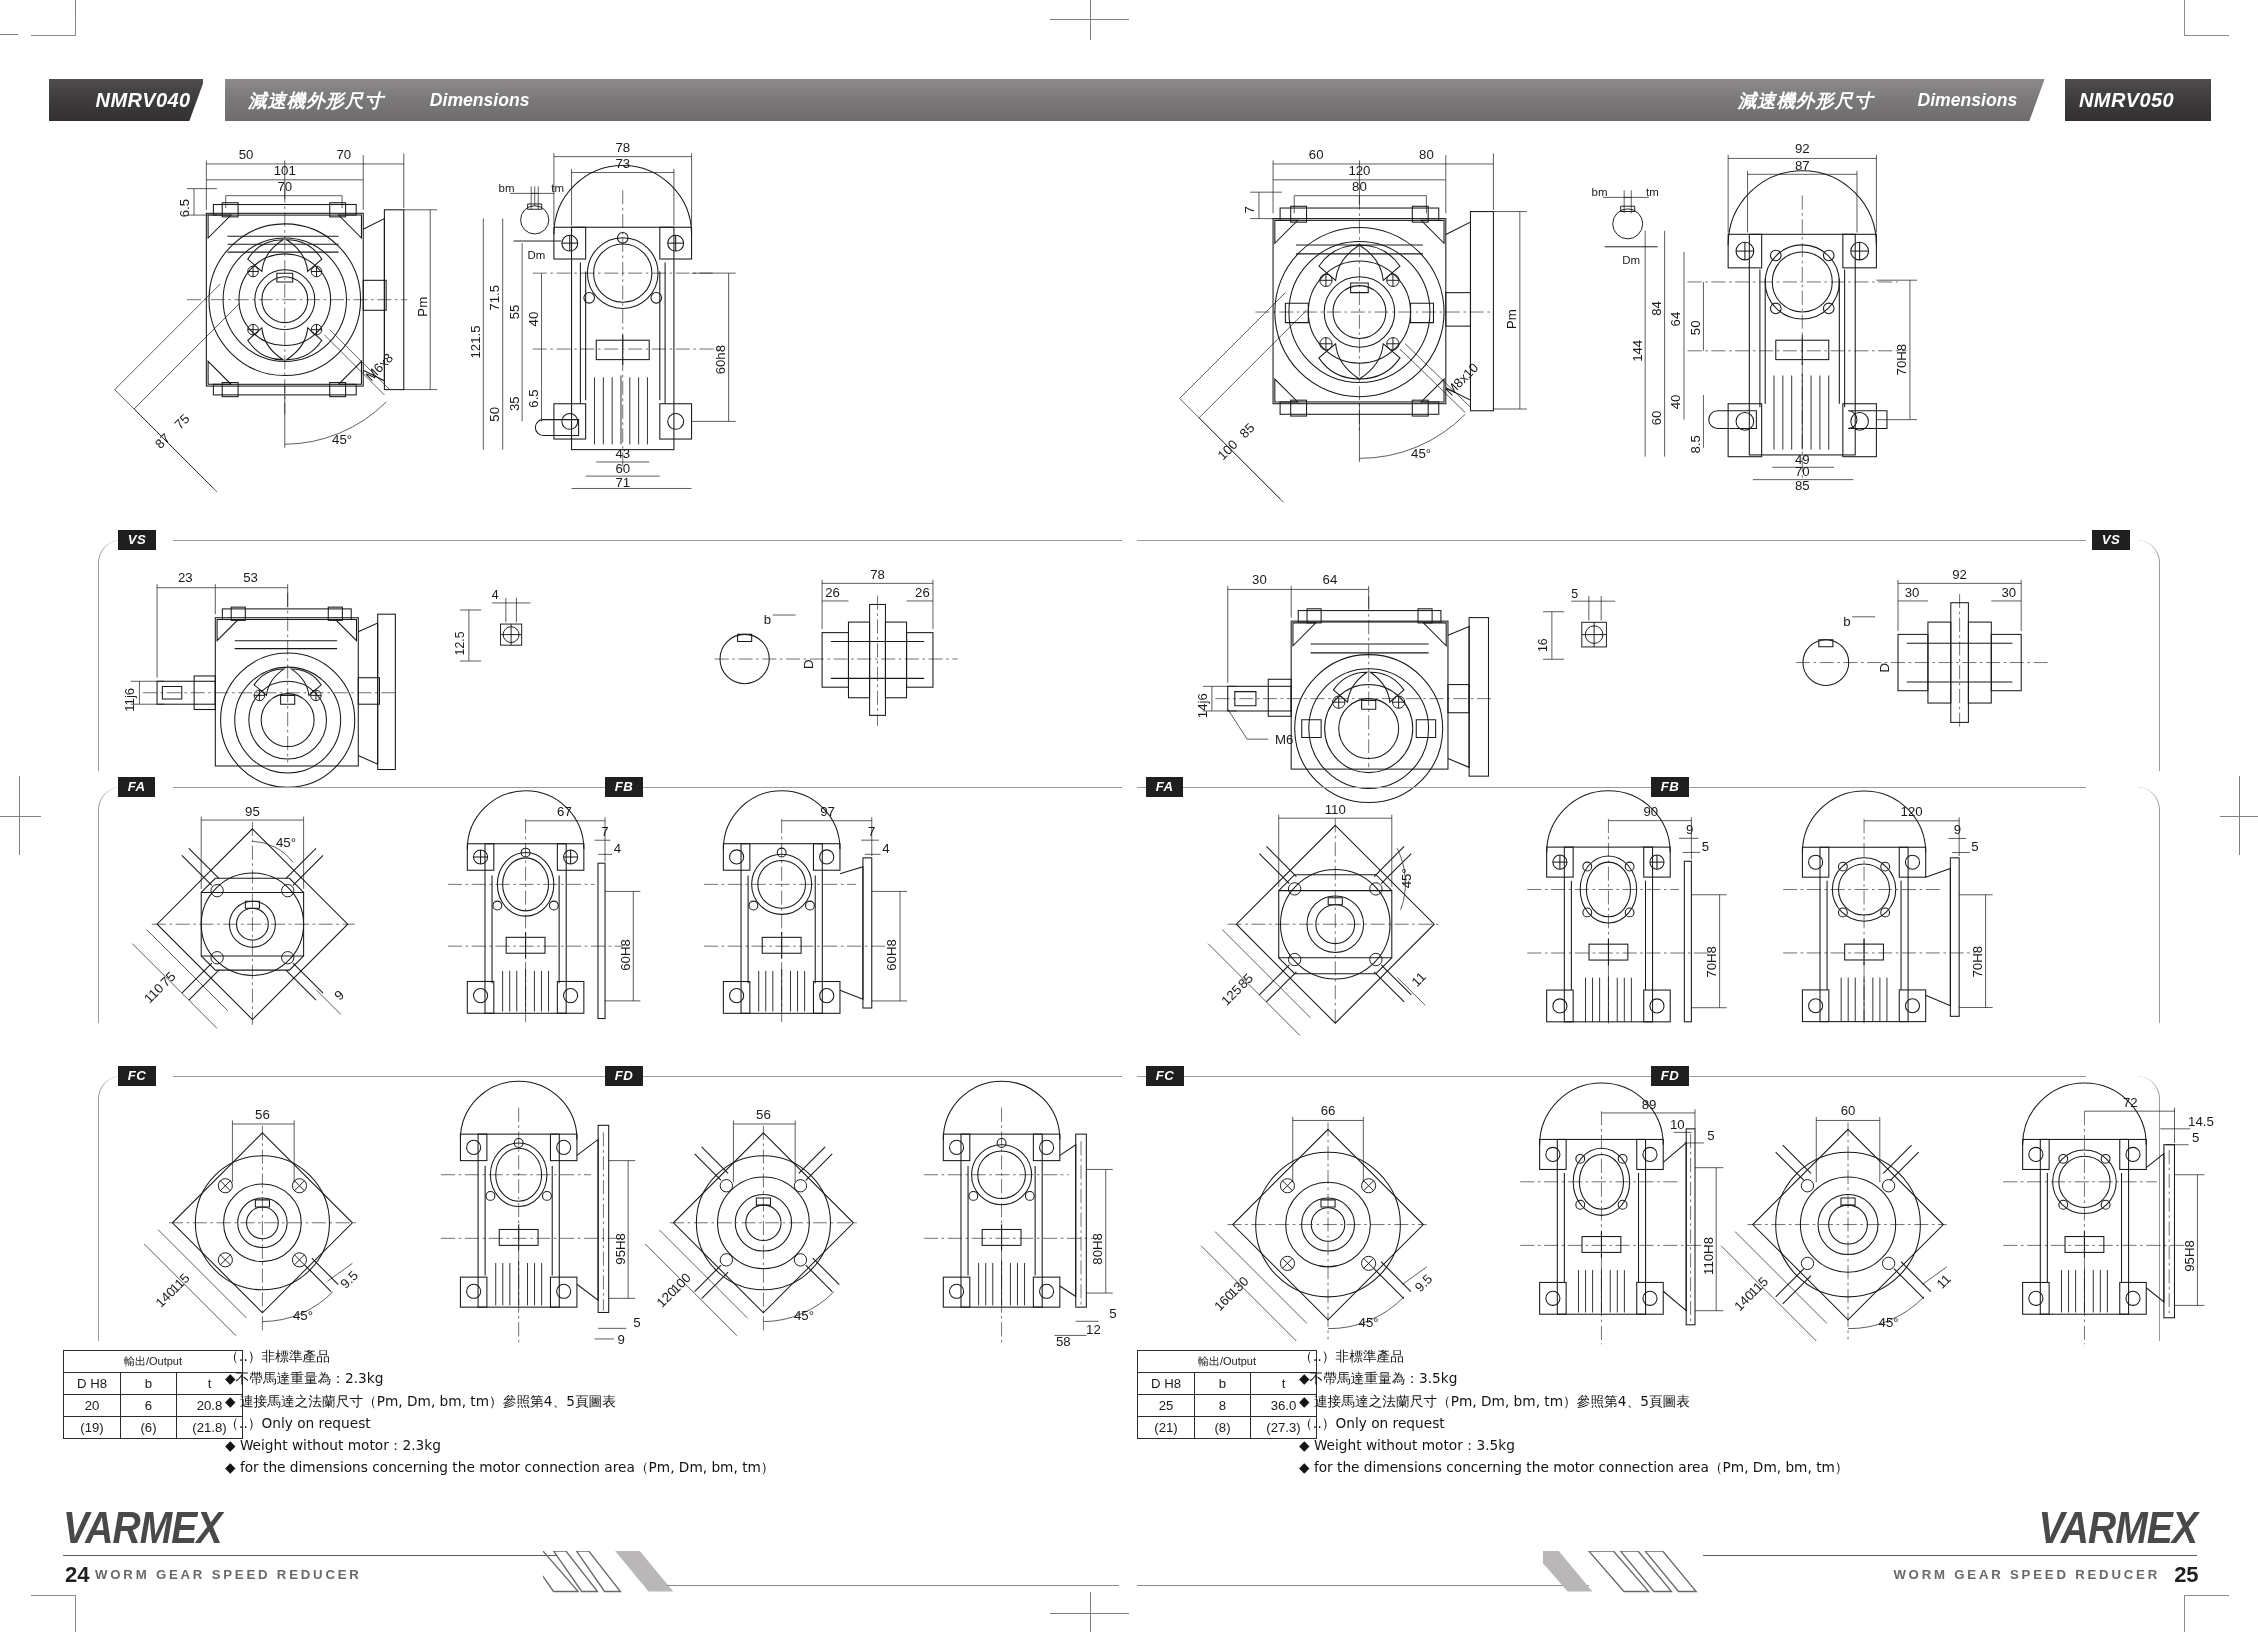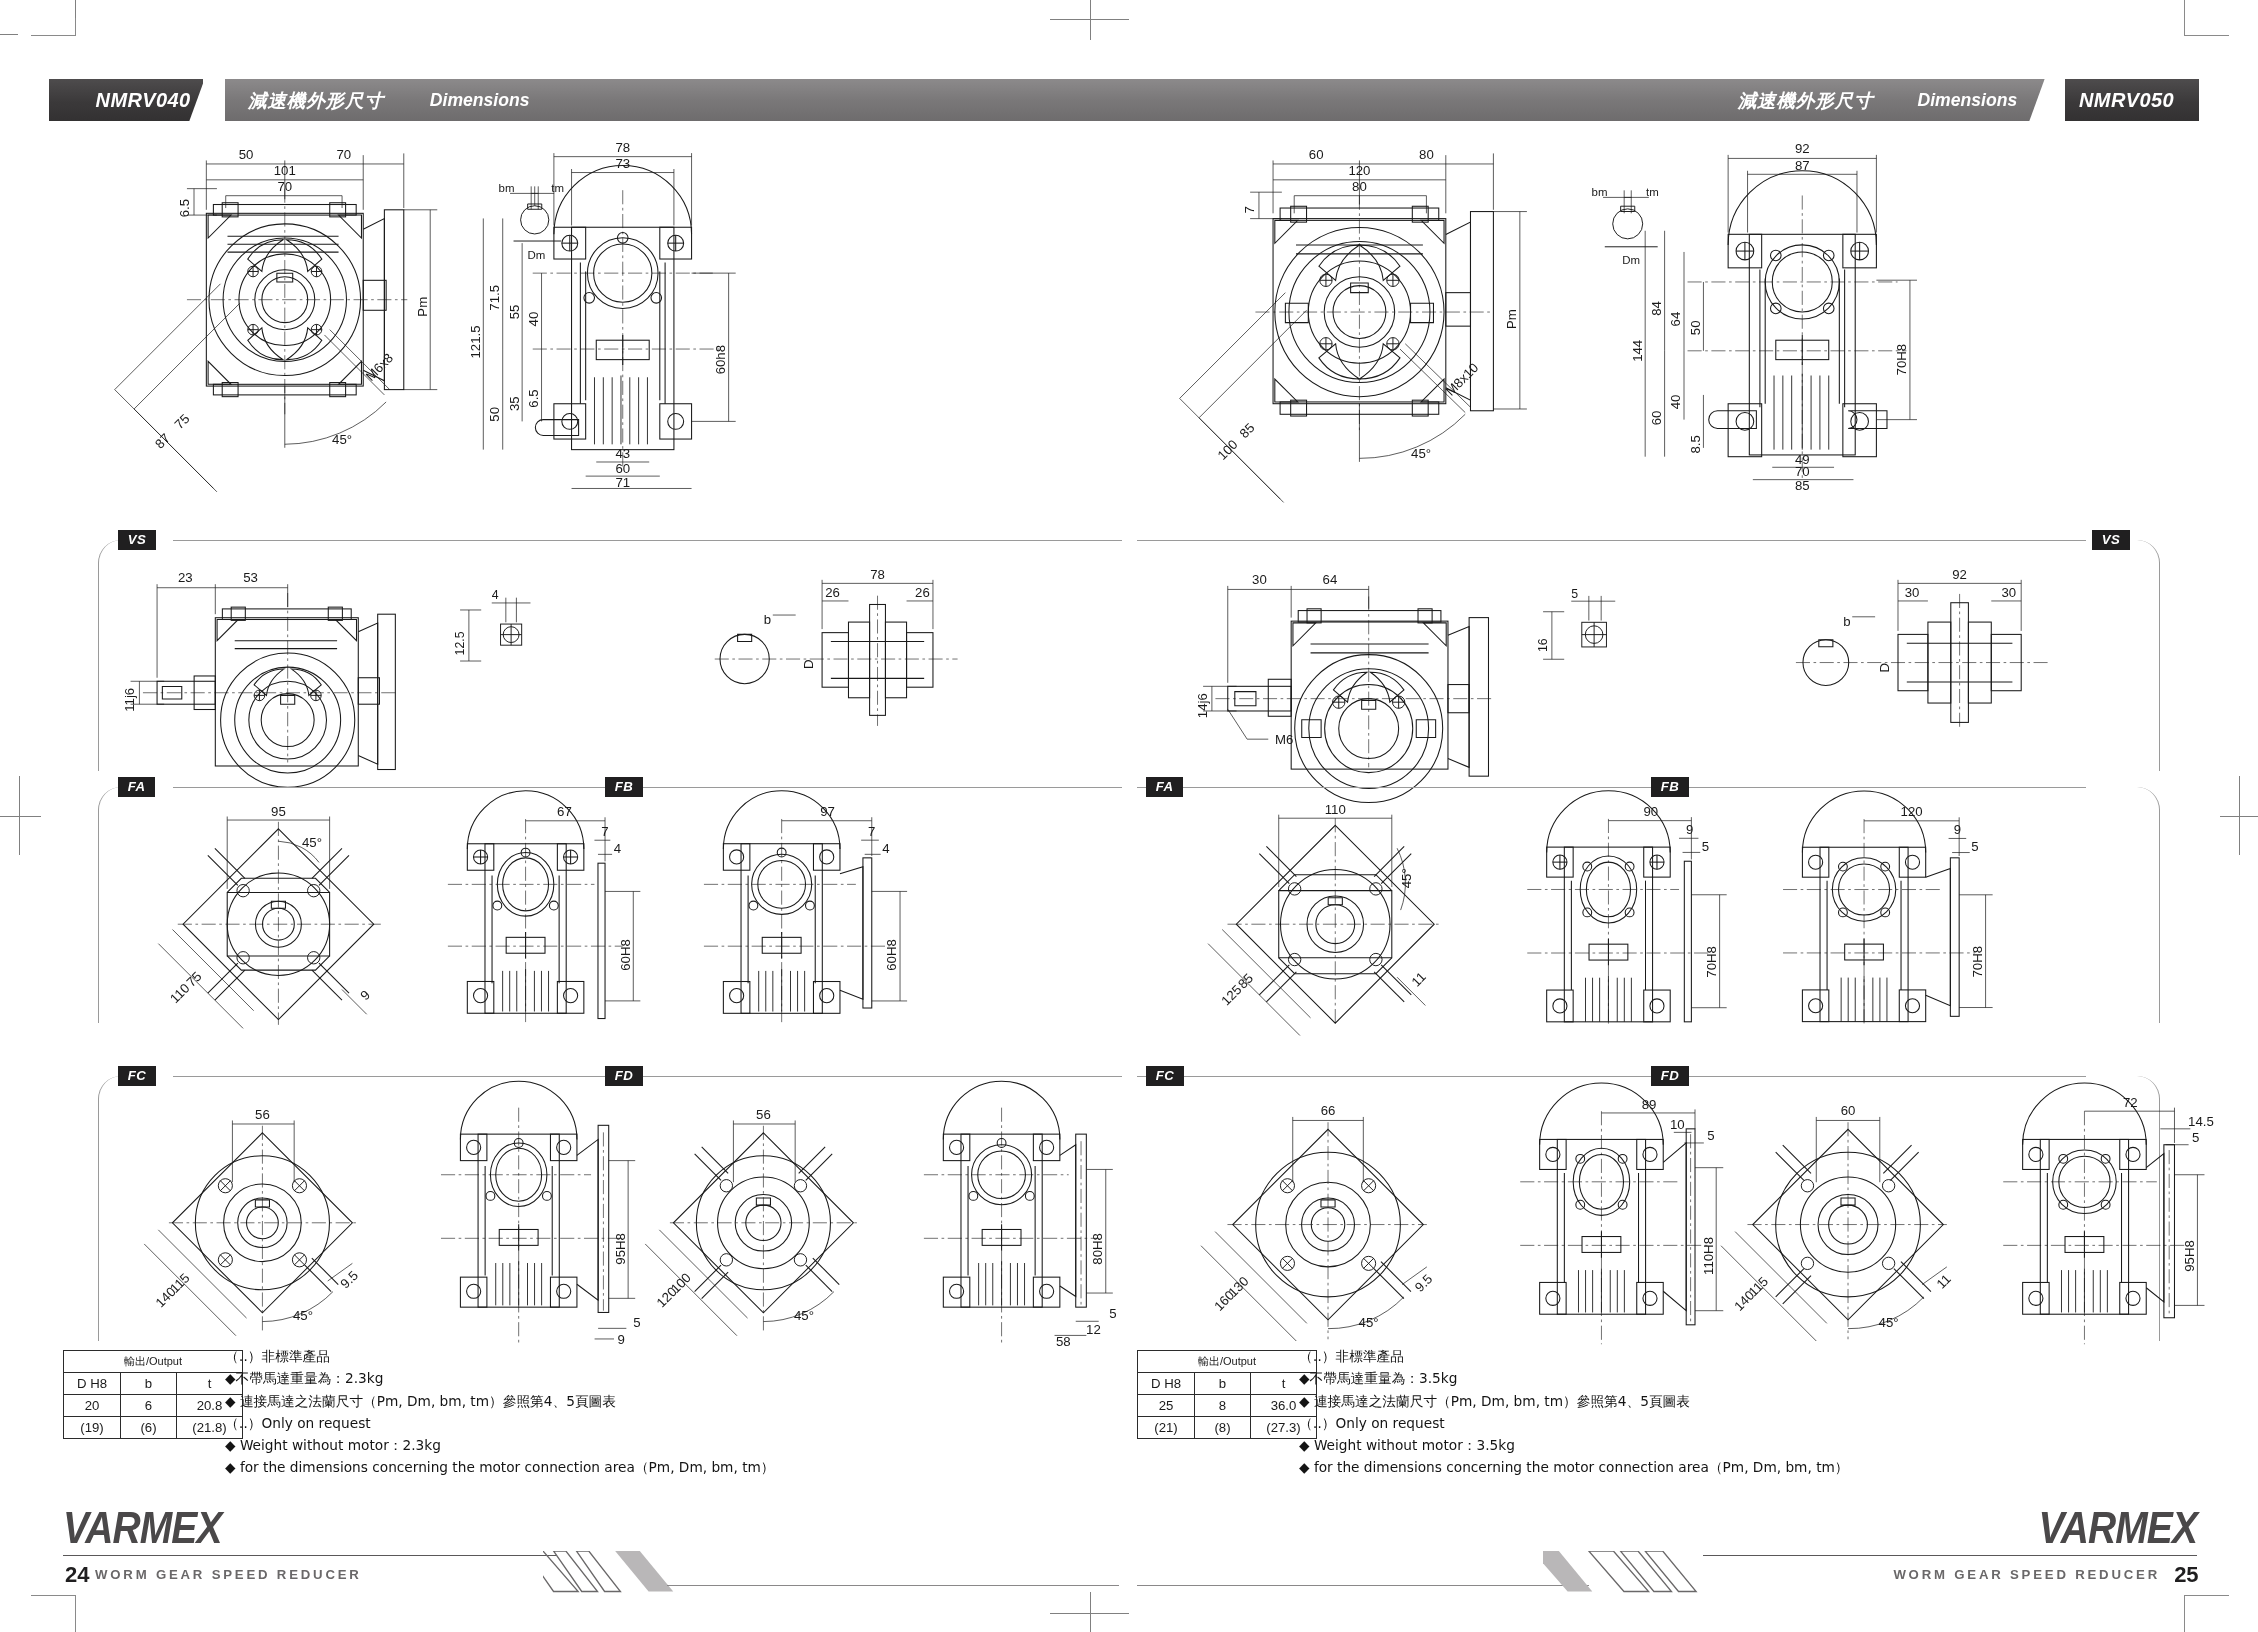--- a/index.html
+++ b/index.html
@@ -550,21 +550,21 @@
         <text x="126" y="114" transform="rotate(-90 126 114)">D</text>
       </g>
     </svg>
   </div>
 
   <div class="grpframe" style="left:49px; top:752px; width:1023px; height:236px; border-top:none; border-right:none; border-bottom:none; border-radius:23px 0 0 0;"></div>
   <div class="sline" style="left:124px; top:752px; width:949px;"></div>
   <div class="sectag" style="left:69px; top:742px;">FA</div>
   <div class="sectag" style="left:556px; top:742px;">FB</div>
 
-  <div class="draw" style="left:97px; top:769px;">
+  <div class="draw" style="left:71px; top:769px;">
     <svg width="256" height="221" viewBox="0 0 290 250">
       <g fill="none" stroke="#1a1a1a" stroke-width="1.2">
 
         <path d="M150,28 L258,136 L150,244 L42,136 Z"></path>
 
         <path d="M92,100 h116 v72 h-116 z"></path>
         <path d="M92,100 l16,-16 h84 l16,16"></path>
         <path d="M92,172 l16,16 h84 l16,-16"></path>
 
         <circle cx="150" cy="136" r="58"></circle>
@@ -990,21 +990,21 @@
 </div>
 
 <div class="page right">
 
   <div class="hdr">
     <div class="hdr-band band-light" style="left:-8.8px; width:926px; justify-content:flex-end;">
       <span class="cn-txt">減速機外形尺寸</span>
       <span class="dim-txt" style="margin-left:44px; margin-right:30px;">Dimensions</span>
     </div>
     <div class="slash" style="left:907px;"></div>
-    <div class="hdr-band band-dark" style="left:935px; width:134px;">
+    <div class="hdr-band band-dark" style="left:935px; width:146px;">
       <span class="model-txt" style="padding-left:14px;">NMRV050</span>
     </div>
   </div>
 
   <div class="draw" style="left:44px; top:99px;">
     <svg width="459" height="379" viewBox="0 0 520 430">
       <g fill="none" stroke="#1a1a1a" stroke-width="1.2">
         <rect x="112" y="96" width="196" height="210"></rect>
         <rect x="120" y="84" width="180" height="14"></rect>
         <rect x="120" y="304" width="180" height="14"></rect>

